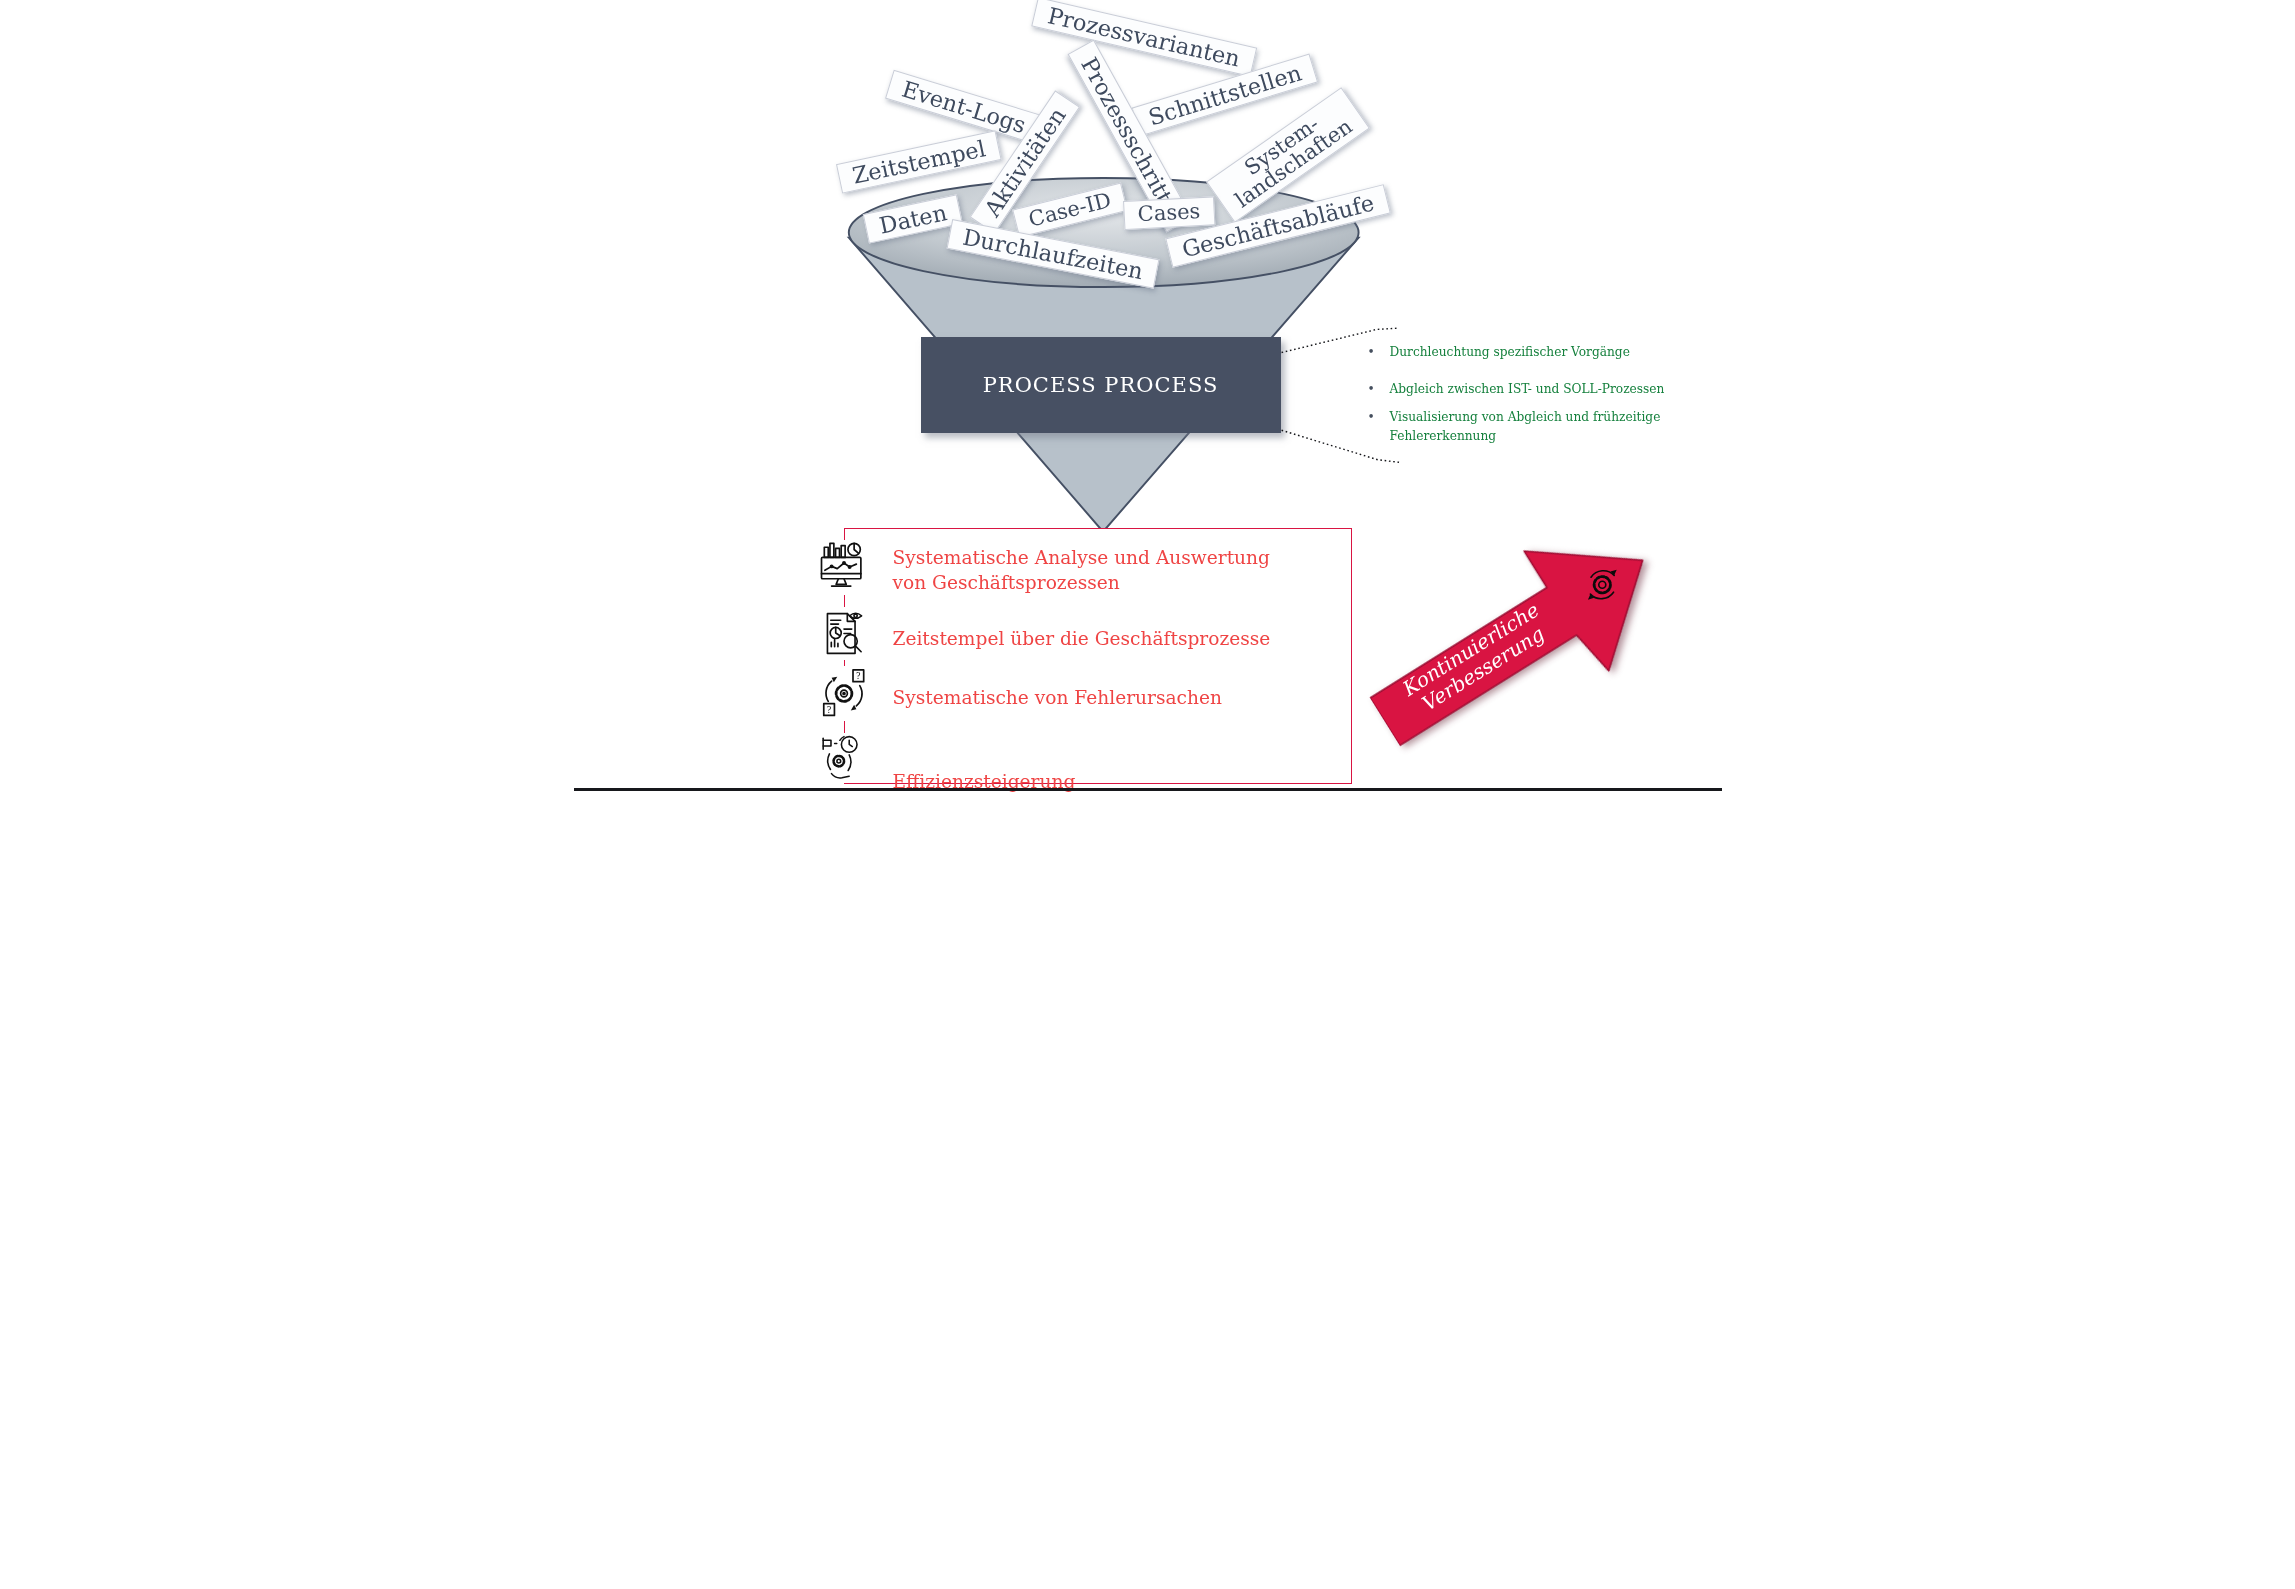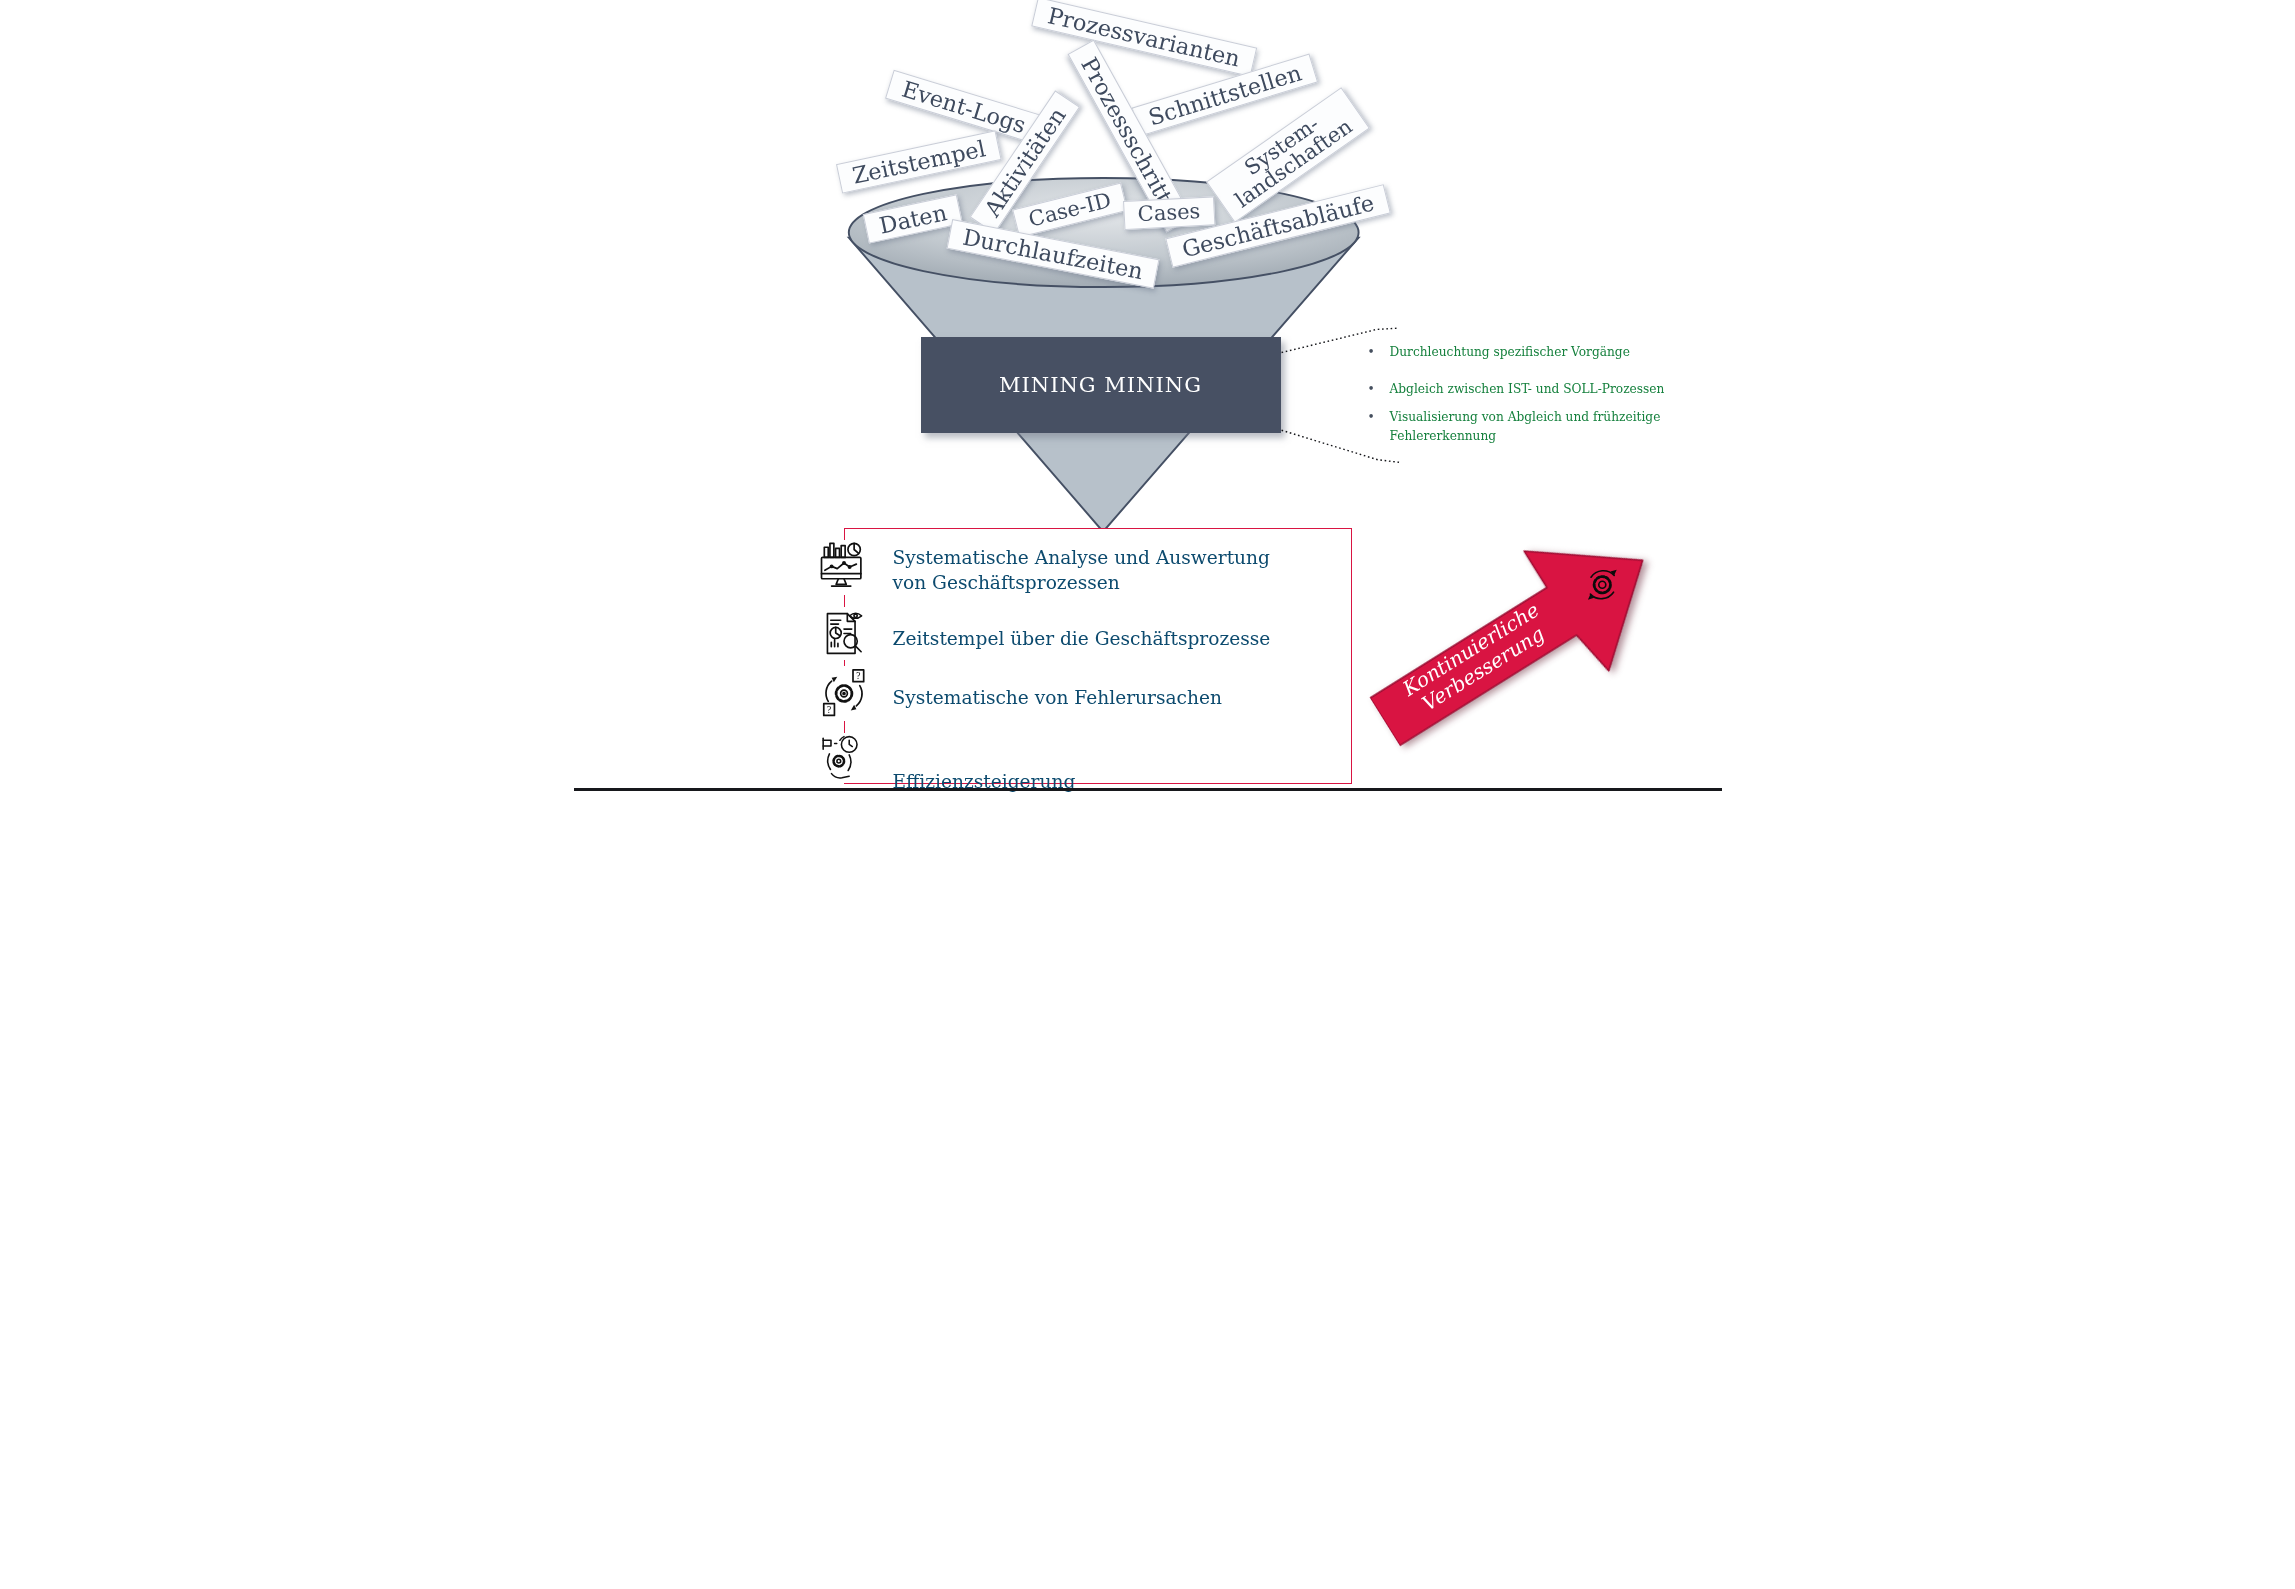--- a/index.html
+++ b/index.html
@@ -49,21 +49,21 @@
   .bullet-item::before{
     content:"•";position:absolute;left:-22px;top:0;font-size:12.2px;color:#454f5e;
   }
   .b1{top:343px}.b2{top:380px}.b3{top:408px}
 
   .result-box{
     position:absolute;left:270px;top:528px;width:508px;height:256px;
     background:#ffffff;border:1.9px solid #d91442;box-sizing:border-box;z-index:4;
   }
   .benefit-text{
-    position:absolute;left:319px;width:385px;color:#0c4a6e;
+    position:absolute;left:319px;width:385px;color:#ef4444;
     font-size:18.6px;line-height:1.32;z-index:6;
   }
   .t1{top:546px}.t2{top:627px}.t3{top:686px}.t4{top:770px}
 
   .benefit-icon{
     position:absolute;left:243px;width:54px;background:#ffffff;
     display:flex;align-items:center;justify-content:center;z-index:6;
   }
   .i1{top:540px;height:55px}
   .i2{top:607px;height:53px}
@@ -115,21 +115,21 @@
   <div class="card c6">Prozessschritte</div>
   <div class="card c7">System-
 landschaften</div>
   <div class="card c8">Case-ID</div>
   <div class="card c9">Cases</div>
   <div class="card c10">Geschäftsabläufe</div>
   <div class="card c11">Daten</div>
   <div class="card c12">Durchlaufzeiten</div>
 
   <div class="process-box">
-    <span>MINING MINING</span>
+    <span>PROCESS PROCESS</span>
   </div>
 
   <svg class="layer" style="z-index:4" viewBox="0 0 1788 1238">
     <polyline points="1102,549 1250,513 1284,511" fill="none" stroke="#15161a" stroke-width="2.2" stroke-dasharray="2.5 4.2"></polyline>
     <polyline points="1102,670 1252,716 1286,720" fill="none" stroke="#15161a" stroke-width="2.2" stroke-dasharray="2.5 4.2"></polyline>
   </svg>
 
   <div class="bullet-item b1">Durchleuchtung spezifischer Vorgänge</div>
   <div class="bullet-item b2">Abgleich zwischen IST- und SOLL-Prozessen</div>
   <div class="bullet-item b3">Visualisierung von Abgleich und frühzeitige Fehlererkennung</div>

